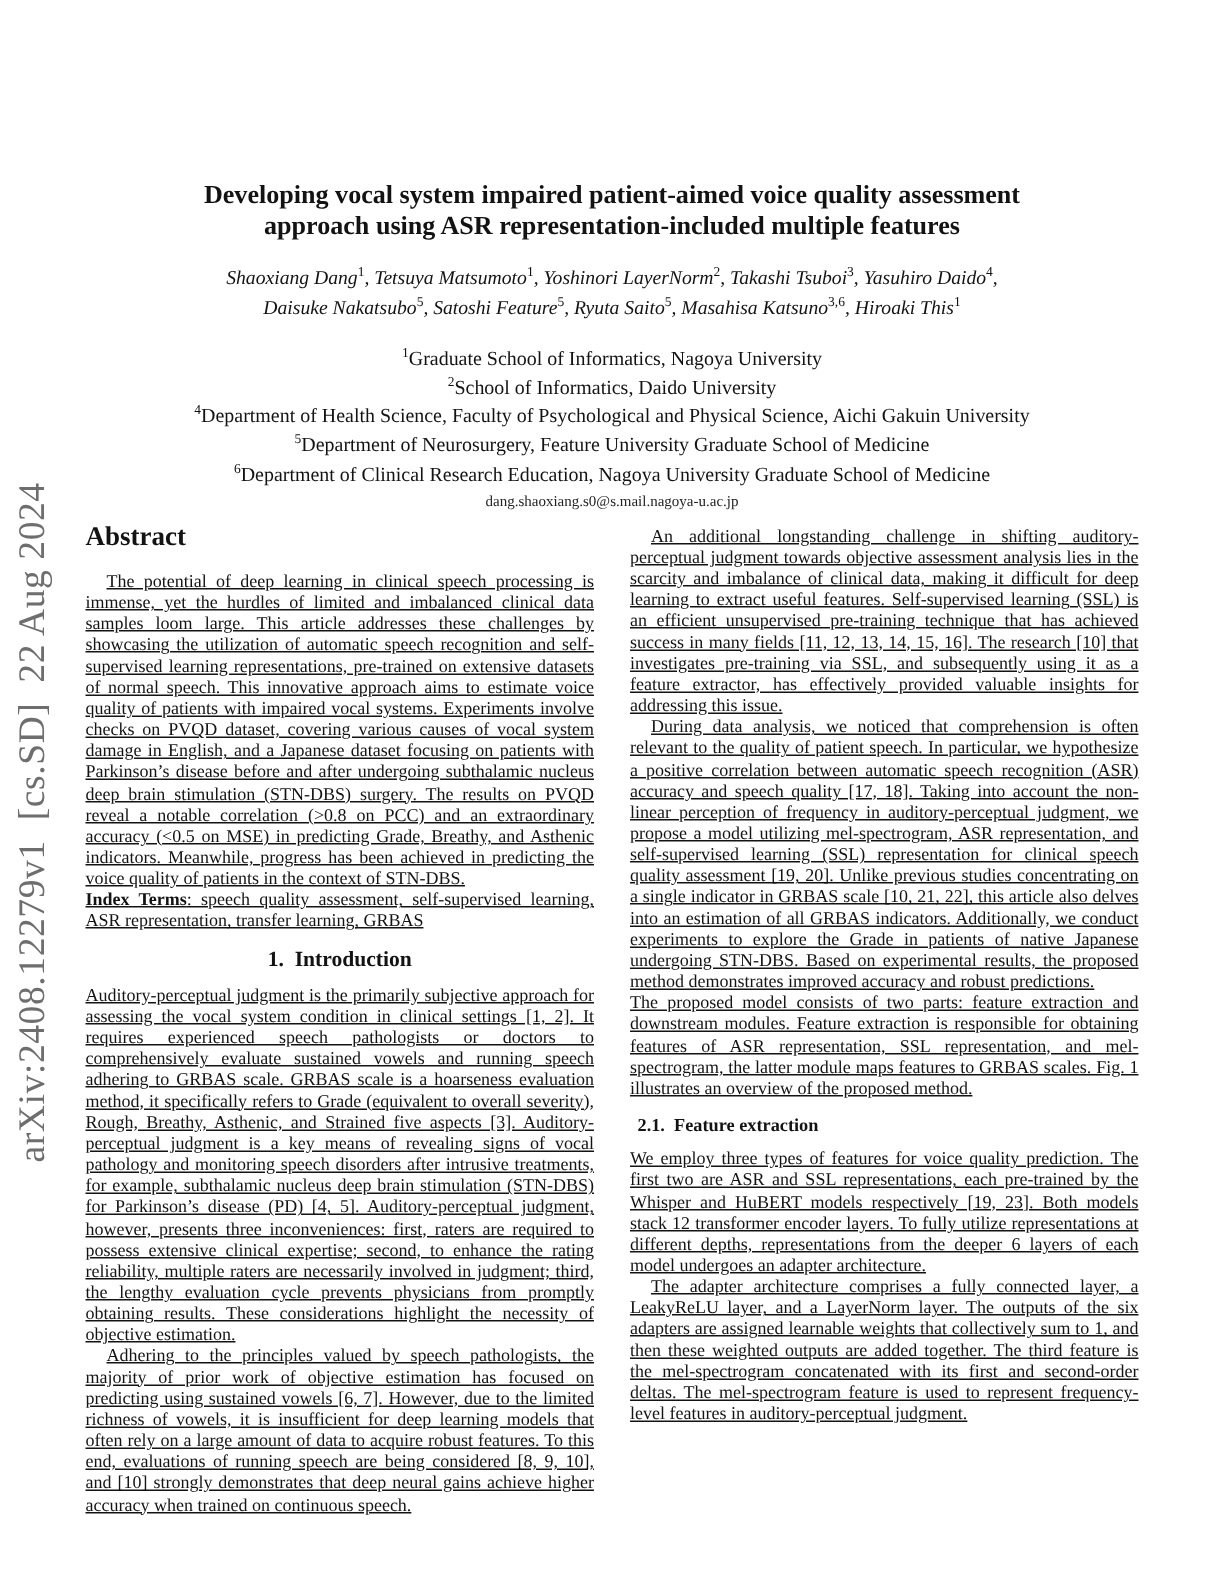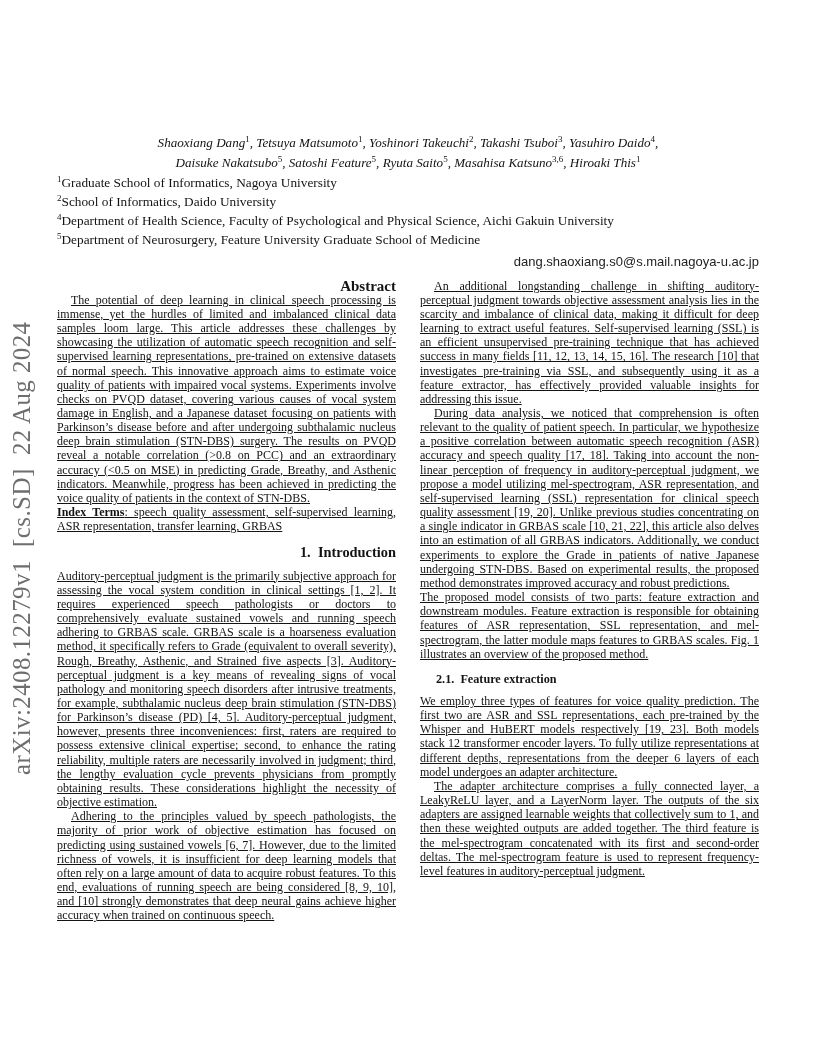--- a/index.html
+++ b/index.html
@@ -42,30 +42,31 @@
   .authors {
     text-align: center;
     font-style: italic;
     font-size: 13.1px;
     line-height: 17px;
     margin-top: 12px;
   }
   .authors sup { font-size: 9px; font-style: normal; }
 
   .affiliations {
-    text-align: left;
+    text-align: center;
     font-size: 13.3px;
     line-height: 15.8px;
+    margin-top: 14px;
   }
   .affiliations sup { font-size: 9px; }
 
   .email {
-    text-align: right;
-    font-family: Liberation Sans, sans-serif;
-    font-size: 13px;
+    text-align: center;
+    font-family: Liberation Serif, serif;
+    font-size: 10px;
     margin-top: 5px;
     color: #222;
   }
 
   .columns {
     display: flex;
     gap: 24px;
     margin-top: 10px;
   }
   .col {
@@ -73,59 +74,64 @@
     font-size: 12px;
     line-height: 14.15px;
     text-align: justify;
     hyphens: auto;
     -webkit-hyphens: auto;
   }
   .col p { margin: 0; text-decoration: underline; }
   .col p.indent { text-indent: 14px; }
 
   .heading-center {
-    text-align: right;
+    text-align: left;
     font-weight: bold;
-    font-size: 15px;
-    margin: 0 0 0 0;
+    font-size: 18px;
+    margin: 0 0 16px 0;
   }
   .heading-section {
-    text-align: right;
+    text-align: center;
     font-weight: bold;
     font-size: 14.4px;
     margin: 12px 0 9px 0;
   }
   .heading-sub {
     text-align: left;
     font-weight: bold;
     font-size: 12.2px;
-    margin: 11px 0 8px 16px;
+    margin: 11px 0 8px 5px;
   }
   .index-terms b { font-weight: bold; }
 </style>
 </head>
 <body>
 
 <div class="page">
 
   <div class="watermark">arXiv:2408.12279v1&nbsp;&nbsp;[cs.SD]&nbsp;&nbsp;22 Aug 2024</div>
 
   <div class="content">
 
+    <div class="title">
+      <div>Developing vocal system impaired patient-aimed voice quality assessment</div>
+      <div>approach using ASR representation-included multiple features</div>
+    </div>
 
     <div class="authors">
-      <div><span>Shaoxiang Dang</span><sup>1</sup><span>, </span><span>Tetsuya Matsumoto</span><sup>1</sup><span>, </span><span>Yoshinori Takeuchi</span><sup>2</sup><span>, </span><span>Takashi Tsuboi</span><sup>3</sup><span>, </span><span>Yasuhiro Daido</span><sup>4</sup><span>,</span></div>
+      <div><span>Shaoxiang Dang</span><sup>1</sup><span>, </span><span>Tetsuya Matsumoto</span><sup>1</sup><span>, </span><span>Yoshinori LayerNorm</span><sup>2</sup><span>, </span><span>Takashi Tsuboi</span><sup>3</sup><span>, </span><span>Yasuhiro Daido</span><sup>4</sup><span>,</span></div>
       <div><span>Daisuke Nakatsubo</span><sup>5</sup><span>, </span><span>Satoshi Feature</span><sup>5</sup><span>, </span><span>Ryuta Saito</span><sup>5</sup><span>, </span><span>Masahisa Katsuno</span><sup>3,6</sup><span>, </span><span>Hiroaki This</span><sup>1</sup><span></span></div>
     </div>
 
     <div class="affiliations">
         <div><sup>1</sup><span>Graduate School of Informatics, Nagoya University</span></div>
         <div><sup>2</sup><span>School of Informatics, Daido University</span></div>
         <div><sup>4</sup><span>Department of Health Science, Faculty of Psychological and Physical Science, Aichi Gakuin University</span></div>
         <div><sup>5</sup><span>Department of Neurosurgery, Feature University Graduate School of Medicine</span></div>
+        <div><sup>6</sup><span>Department of Clinical Research Education, Nagoya University Graduate School of Medicine</span></div>
       </div>
 
     <div class="email">dang.shaoxiang.s0@s.mail.nagoya-u.ac.jp</div>
 
     <div class="columns">
 
       <div class="col">
         <div class="heading-center">Abstract</div>
         <p class="indent">The potential of deep learning in clinical speech processing is immense, yet the hurdles of limited and imbalanced clinical data samples loom large. This article addresses these challenges by showcasing the utilization of automatic speech recognition and self-supervised learning representations, pre-trained on extensive datasets of normal speech. This innovative approach aims to estimate voice quality of patients with impaired vocal systems. Experiments involve checks on PVQD dataset, covering various causes of vocal system damage in English, and a Japanese dataset focusing on patients with Parkinson’s disease before and after undergoing subthalamic nucleus deep brain stimulation (STN-DBS) surgery. The results on PVQD reveal a notable correlation (&gt;0.8 on PCC) and an extraordinary accuracy (&lt;0.5 on MSE) in predicting Grade, Breathy, and Asthenic indicators. Meanwhile, progress has been achieved in predicting the voice quality of patients in the context of STN-DBS.</p>
         <p class="index-terms"><b>Index Terms</b><span>: speech quality assessment, self-supervised learning, ASR representation, transfer learning, GRBAS</span></p>

